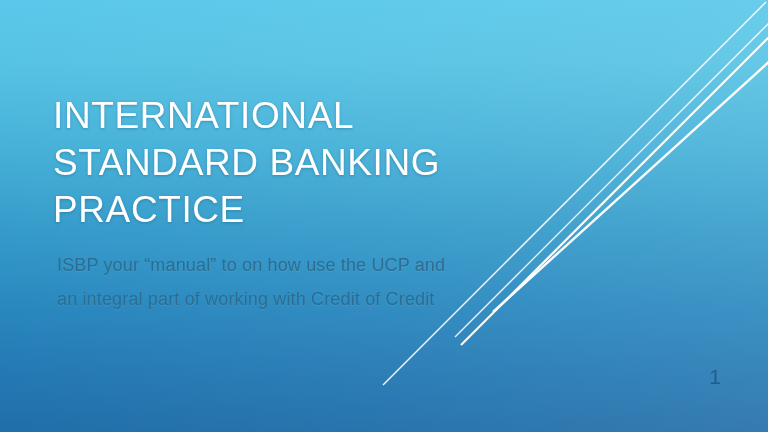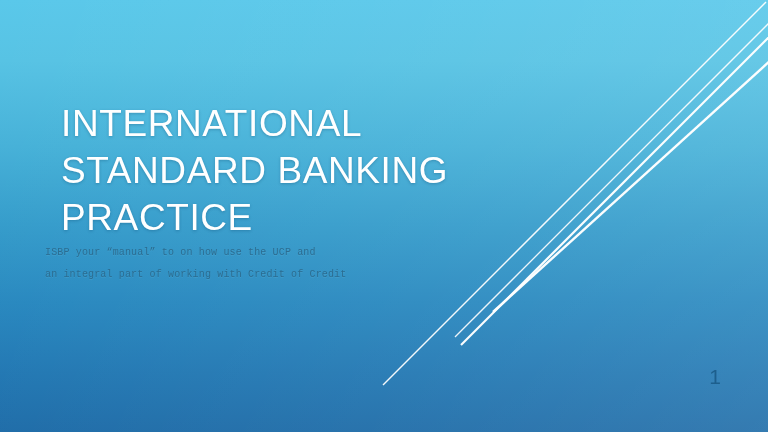--- a/index.html
+++ b/index.html
@@ -43,45 +43,45 @@
 
   
   #title-block {
     position: absolute;
     left: 45px;
     top: 84px;
     width: 430px;
   }
 
   #slide-title {
-    margin: 16px;
+    margin: 8px;
     color: #ffffff;
     font-family: "Liberation Sans", sans-serif;
     font-size: 37px;
     font-weight: 300;
     letter-spacing: 0.6px;
     line-height: 47px;
     text-transform: uppercase;
     text-shadow: 0 1px 3px rgba(10, 60, 95, 0.30);
     white-space: normal;
   }
 
   
   #subtitle-block {
     position: absolute;
     left: 45px;
     top: 242px;
     width: 420px;
   }
 
   .subtitle-line {
-    margin: 0;
+    margin: 12px;
     color: #2c6d91;
-    font-family: Liberation Mono, monospace;
-    font-size: 10px;
+    font-family: Liberation Sans, sans-serif;
+    font-size: 18px;
     font-weight: 400;
     line-height: 22px;
     letter-spacing: 0.15px;
     text-shadow: 0 1px 1px rgba(120, 200, 230, 0.22);
   }
 
   
   #slide-number {
     position: absolute;
     left: 700px;

